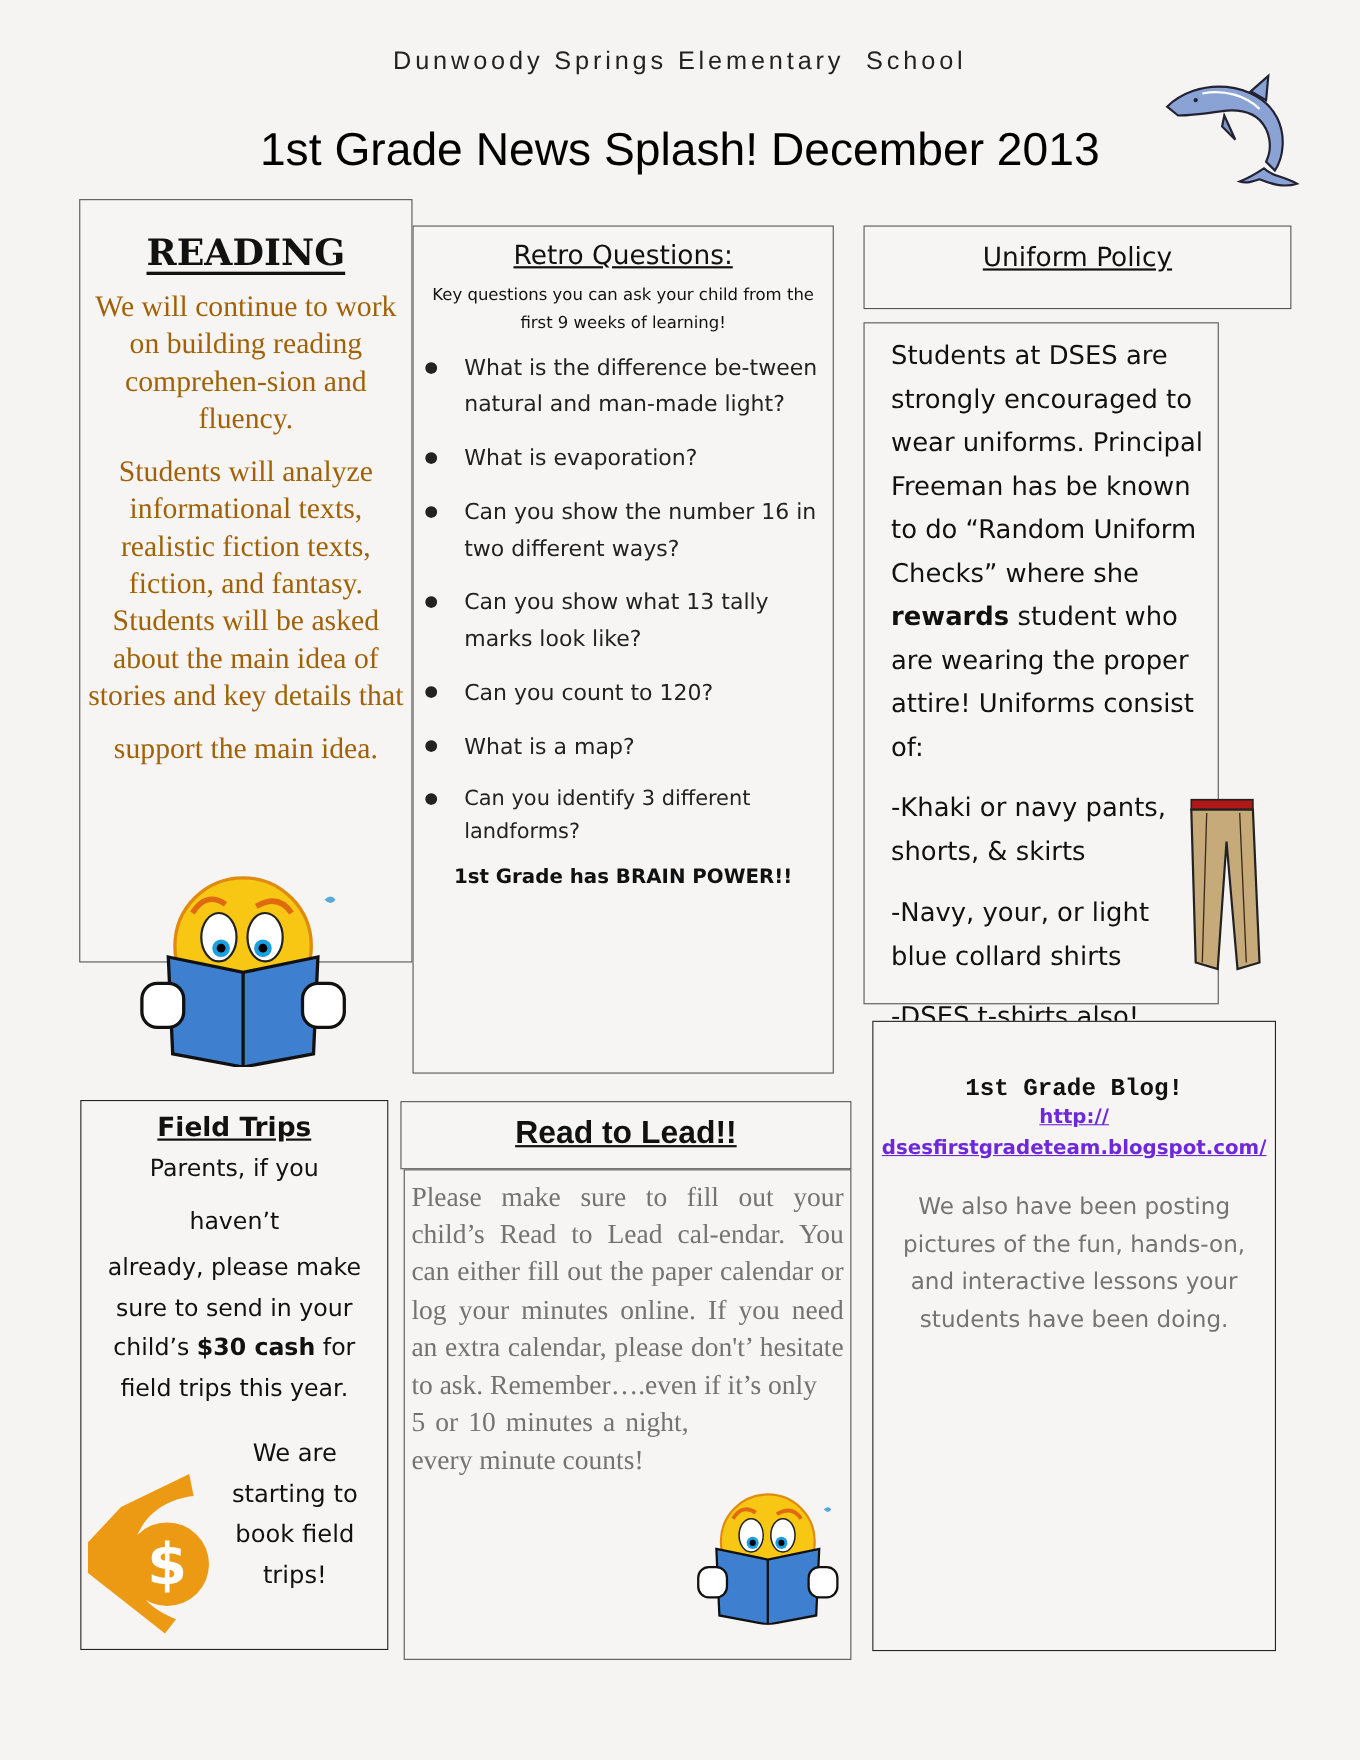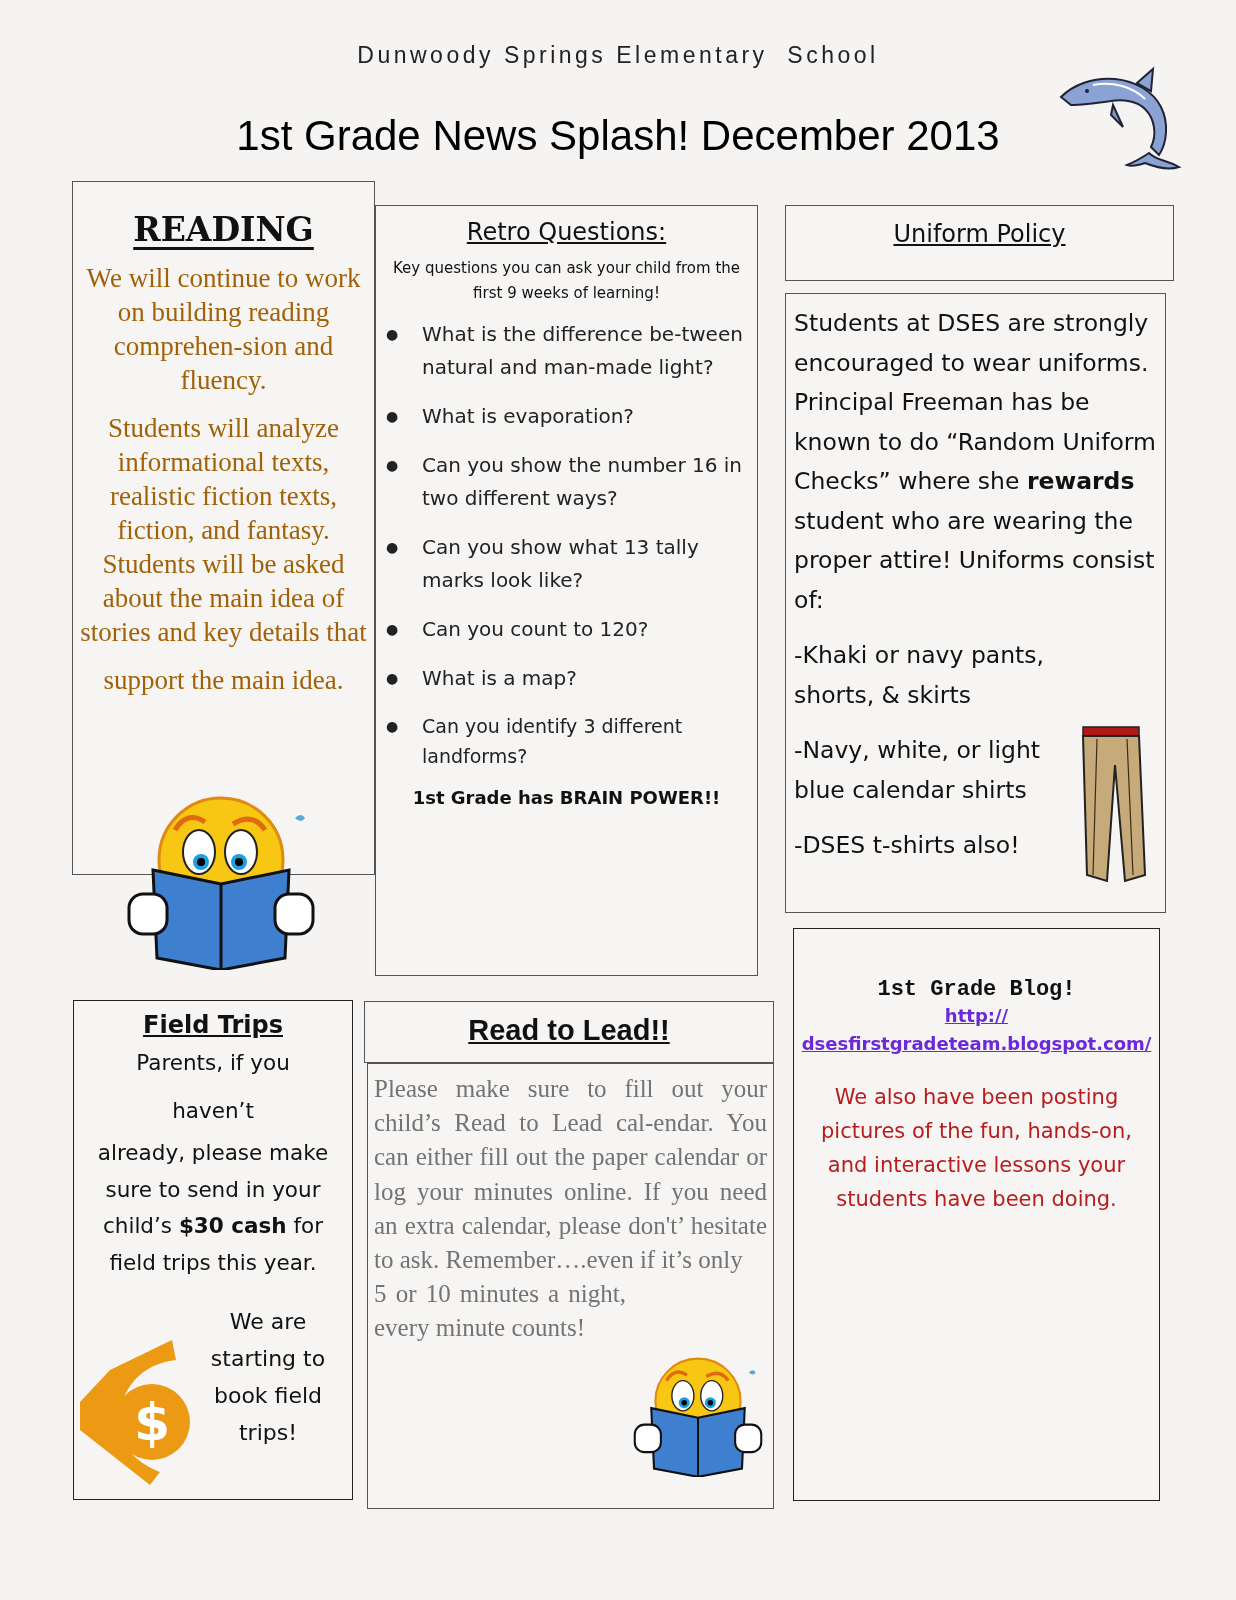--- a/index.html
+++ b/index.html
@@ -40,30 +40,30 @@
   }
   .retro .intro { text-align: center; font-size: 15px; line-height: 25px; margin: 0 6px 12px; }
   .retro ul { list-style: none; margin: 0; padding: 0 8px 0 4px; }
   .retro li { display: flex; font-size: 20px; line-height: 33px; margin-bottom: 16px; color: #222; }
   .retro li .bullet { width: 36px; flex: none; font-size: 14px; padding-left: 6px; }
   .retro .brain { text-align: center; font-weight: bold; font-size: 18px; margin-top: 6px; }
 
   
   .uni-head { left: 785px; top: 205px; width: 389px; height: 76px; }
   .uni-head h3 { margin: 14px 0 0; text-align: center; font-weight: normal; font-size: 24px; text-decoration: underline; }
-  .uni-body { left: 785px; top: 293px; width: 381px; height: 620px; padding: 10px 8px 0 8px; }
+  .uni-body { left: 785px; top: 293px; width: 323px; height: 620px; padding: 10px 8px 0 24px; }
   .uni-body p { margin: 0 0 16px; font-size: 23.5px; line-height: 39.5px; color: #111; }
   .uni-body b { font-weight: bold; }
 
   
   .blog { left: 793px; top: 928px; width: 367px; height: 573px; text-align: center; }
   .blog .bt { font-family: Liberation Mono, monospace; font-weight: bold; font-size: 22px; margin-top: 48px; }
   .blog .bb { font-family: "Liberation Sans", sans-serif; font-weight: bold; font-size: 23px; line-height: 34.5px; margin: 24px 6px 0; }
   .blog a { color: #6d28d9; font-weight: bold; font-size: 18px; line-height: 28px; text-decoration: underline; display: block; }
-  .blog .bp { font-size: 21px; line-height: 34px; margin: 22px 10px 0; color: #b91c1c; }
+  .blog .bp { font-size: 21px; line-height: 34px; margin: 22px 10px 0; color: #737373; }
 
   
   .field { left: 73px; top: 1000px; width: 280px; height: 500px; text-align: center; }
   .field h3 { margin: 10px 0 0; font-weight: bold; font-size: 24px; text-decoration: underline; }
   .field p { margin: 0; font-size: 21.5px; line-height: 36.5px; }
   .field .gap { line-height: 48px; }
   .field .right { position: absolute; right: 10px; width: 148px; top: 302px; text-align: center; font-size: 22px; line-height: 37px; }
 
   
   .rtl-head { left: 364px; top: 1001px; width: 410px; height: 62px; }
@@ -162,21 +162,21 @@
   </ul>
   <div class="brain">1st Grade has BRAIN POWER!!</div>
 </div>
 
 <div class="abs box uni-head">
   <h3>Uniform Policy</h3>
 </div>
 <div class="abs box uni-body">
   <p><span>Students at DSES are strongly encouraged to wear uniforms. Principal Freeman has be known to do “Random Uniform Checks” where she </span><b>rewards</b><span> student who are wearing the proper attire! Uniforms consist of:</span></p>
   <p style="width:290px;">-Khaki or navy pants, shorts, &amp; skirts</p>
-  <p style="width:290px;">-Navy, white, or light blue calendar shirts</p>
+  <p style="width:290px;">-Navy, your, or light blue collard shirts</p>
   <p>-DSES t-shirts also!</p>
 </div>
 <div class="abs pants">
   <svg viewBox="0 0 72 165" width="72" height="165">
     <rect x="6" y="2" width="56" height="9" fill="#b01818" stroke="#222" stroke-width="1.5"></rect>
     <path d="M6 11 L62 11 L68 150 L48 156 L38 40 L30 156 L10 150 Z" fill="#c6aa7a" stroke="#222" stroke-width="2"></path>
     <path d="M20 14 L16 150 M50 14 L56 150" stroke="#3a2a18" stroke-width="1.2" fill="none"></path>
   </svg>
 </div>
 

